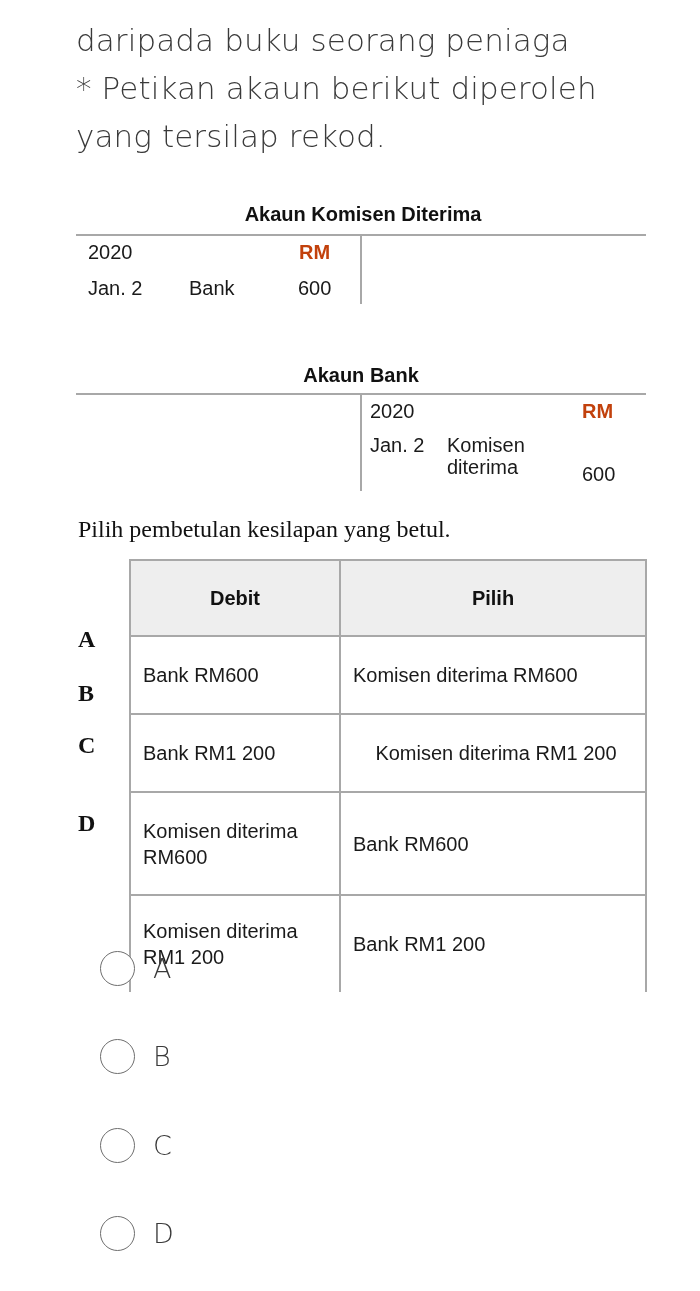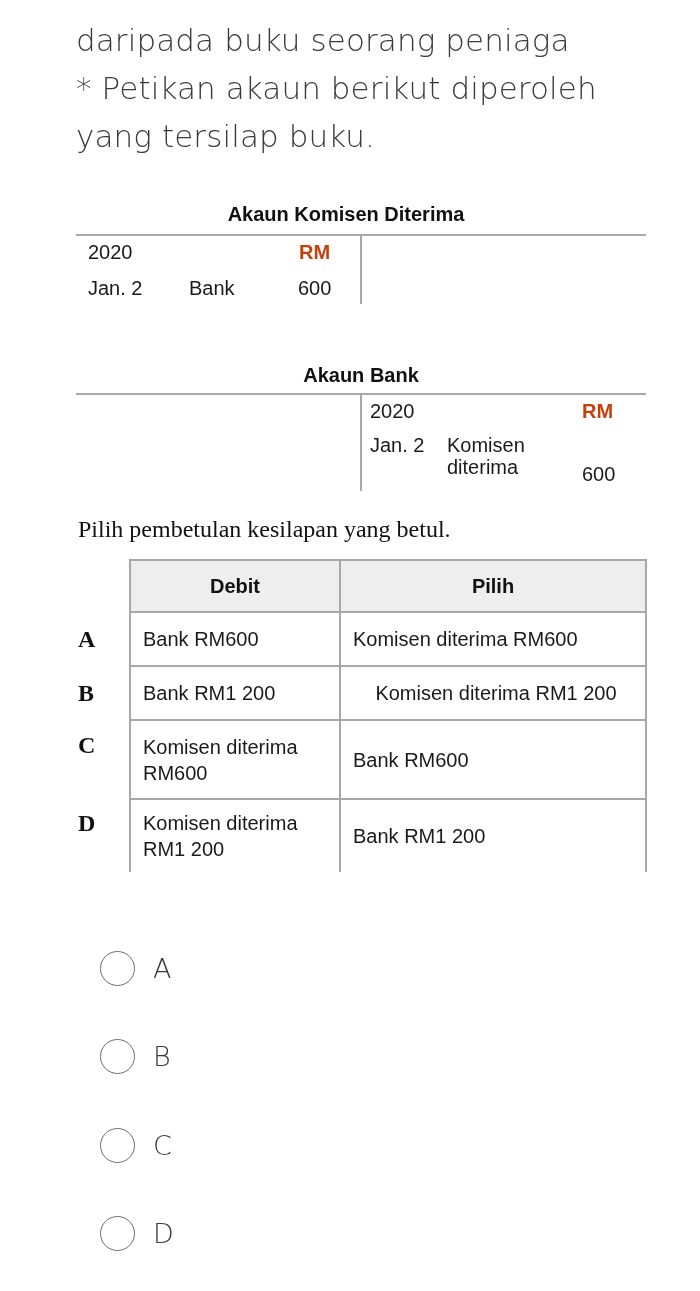--- a/index.html
+++ b/index.html
@@ -22,21 +22,21 @@
 
   .instruction {
     position: absolute; left: 78px; top: 516px;
     font-family: "Liberation Serif", serif; font-size: 24px; color: #111; text-align: right;
   }
 
   
   .opt-table { position: absolute; left: 129px; top: 559px; border-collapse: collapse; }
   .opt-table td, .opt-table th {
     border: 2px solid #a8a8a8; font-family: "Liberation Sans", sans-serif;
-    font-size: 20px; color: #1a1a1a; padding: 0 12px; text-align: left; vertical-align: middle; line-height: 26px;
+    font-size: 20px; color: #1a1a1a; padding: 12px 12px; text-align: left; vertical-align: middle; line-height: 26px;
   }
   .opt-table th { background: #eeeeee; font-weight: bold; text-align: center; height: 50px; color: #111; }
   .opt-table .col-debit { width: 184px; }
   .opt-table .col-kredit { width: 280px; }
   .opt-table tr.r1 td, .opt-table tr.r2 td { height: 52px; }
   .opt-table tr.r3 td { height: 77px; }
   .opt-table tr.r4 td { height: 72px; border-bottom: none; }
   .row-letter {
     position: absolute; left: 78px; font-family: "Liberation Serif", serif;
     font-weight: bold; font-size: 24px; color: #111;
@@ -46,26 +46,26 @@
   .choice { position: absolute; left: 100px; display: flex; align-items: center; cursor: pointer; }
   .radio { width: 35px; height: 35px; border: 1.5px solid #6e6e6e; border-radius: 50%; box-sizing: border-box; background: #fff; }
   .choice-label { margin-left: 18px; font-family: "DejaVu Sans", sans-serif; font-weight: 300; font-size: 27px; color: #3a3a3a; }
 </style>
 </head>
 <body>
 
 <div class="question">
   <div>daripada buku seorang peniaga</div>
   <div>* Petikan akaun berikut diperoleh</div>
-  <div>yang tersilap buku.</div>
+  <div>yang tersilap rekod.</div>
 </div>
 
 <div class="figure">
 
-  <div class="acc-title" style="left:61px; top:203px; width:570px;">Akaun Komisen Diterima</div>
+  <div class="acc-title" style="left:78px; top:203px; width:570px;">Akaun Komisen Diterima</div>
   <div class="hline" style="left:76px; top:234px; width:570px;"></div>
   <div class="vline" style="left:360px; top:234px; height:70px;"></div>
   <div class="cell" style="left:88px; top:241px;">2020</div>
   <div class="cell bold" style="left:299px; top:241px;">RM</div>
   <div class="cell" style="left:88px; top:277px;">Jan. 2</div>
   <div class="cell" style="left:189px; top:277px;">Bank</div>
   <div class="cell" style="left:298px; top:277px;">600</div>
 
   <div class="acc-title" style="left:76px; top:364px; width:570px;">Akaun Bank</div>
   <div class="hline" style="left:76px; top:393px; width:570px;"></div>

